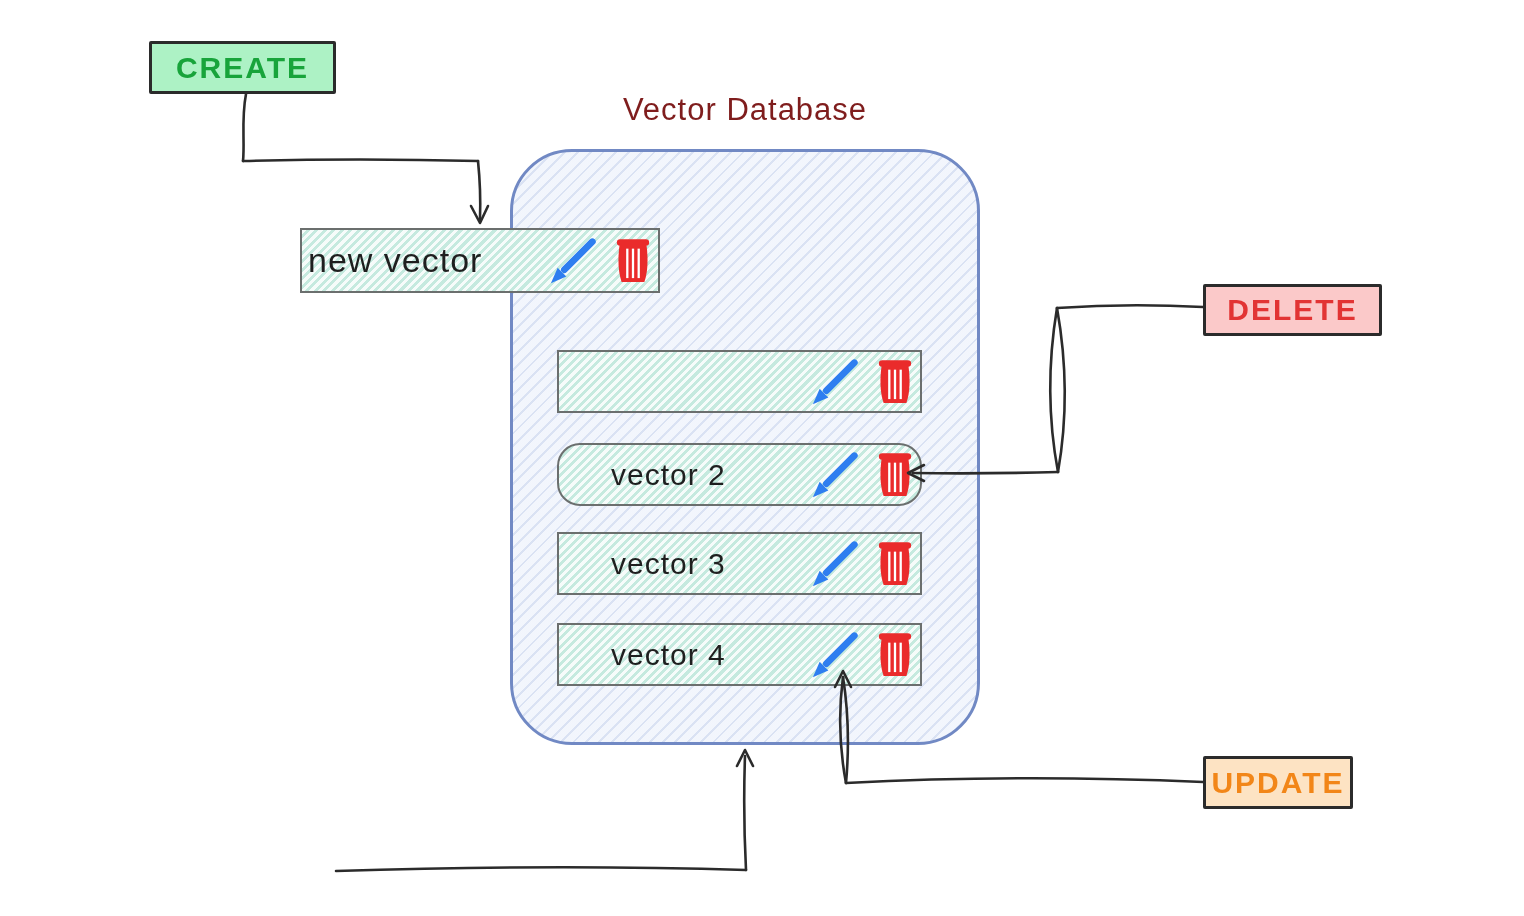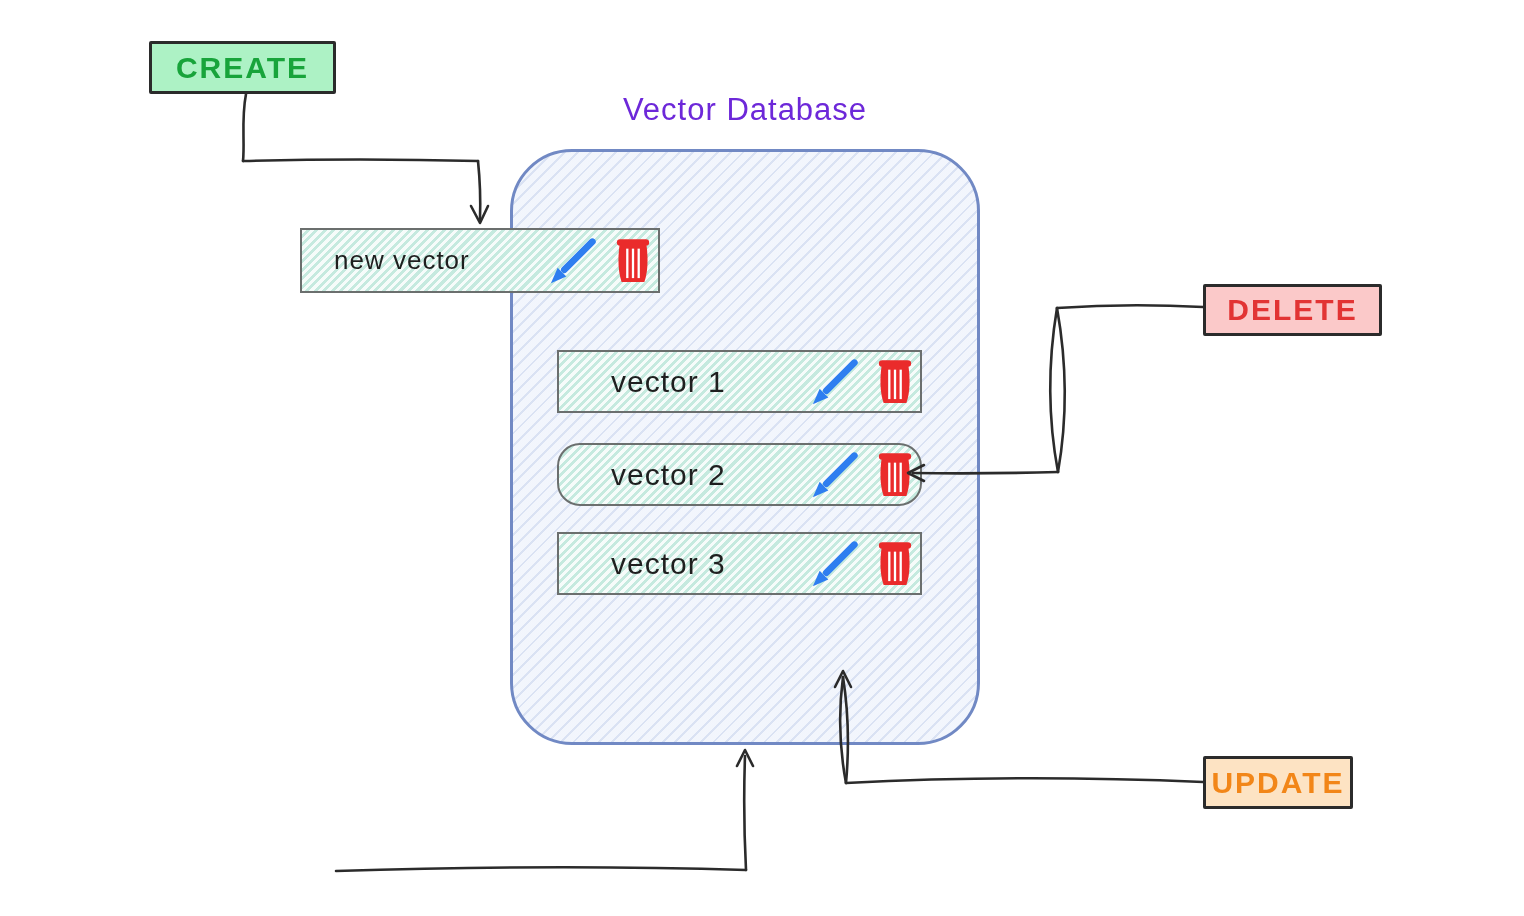--- a/index.html
+++ b/index.html
@@ -15,21 +15,21 @@
     box-sizing:border-box;
   }
   .op-create{left:149px;top:41px;width:187px;height:53px;background:#adf2c5;color:#18a43b;}
   .op-delete{left:1203px;top:284px;width:179px;height:52px;background:#fbc9c9;color:#e23434;}
   .op-update{left:1203px;top:756px;width:150px;height:53px;background:#fde3c3;color:#f28618;}
   .op-read  {left:148px;top:843px;width:188px;height:57px;background:#a3d3f8;color:#2b46dd;}
 
   
   .db-title{
     position:absolute;left:510px;top:92px;width:470px;
-    text-align:center;font-size:31px;color:#6d28d9;letter-spacing:1px;
+    text-align:center;font-size:31px;color:#7f1d1d;letter-spacing:1px;
   }
   .db-container{
     position:absolute;left:510px;top:149px;width:470px;height:596px;
     box-sizing:border-box;
     border:3px solid #7189c4;border-radius:62px;
     background:
       repeating-linear-gradient(135deg,
         rgba(173,191,229,0.45) 0px, rgba(173,191,229,0.45) 2px,
         rgba(240,244,252,0.85) 2px, rgba(240,244,252,0.85) 9px);
   }
@@ -44,21 +44,21 @@
         rgba(178,227,212,0.55) 3px, rgba(178,227,212,0.55) 6px),
       #ddf2ec;
     display:flex;align-items:center;
   }
   .row-new{left:300px;top:228px;width:360px;height:65px;z-index:5;}
   .row-1{left:557px;top:350px;width:365px;}
   .row-2{left:557px;top:443px;width:365px;border-radius:23px;}
   .row-3{left:557px;top:532px;width:365px;}
   .row-4{left:557px;top:623px;width:365px;}
   .vec-label{font-size:30px;color:#1f1f1f;letter-spacing:1px;white-space:nowrap;}
-  .row-new .vec-label{padding-left:32px;font-size:26px;}
+  .row-new .vec-label{padding-left:6px;font-size:34px;}
   .row-1 .vec-label,.row-2 .vec-label,.row-3 .vec-label,.row-4 .vec-label{padding-left:52px;}
 
   .row-icons{position:absolute;right:6px;top:0;height:100%;display:flex;align-items:center;gap:10px;}
   .icon-pencil{width:58px;height:54px;}
   .icon-trash{width:38px;height:52px;}
 
   
   #arrows{position:absolute;left:0;top:0;width:1524px;height:916px;pointer-events:none;z-index:8;}
   #arrows path{fill:none;stroke:#2b2b2b;stroke-width:2.6;stroke-linecap:round;stroke-linejoin:round;}
 </style>
@@ -91,21 +91,20 @@
         <rect x="3" y="4" width="34" height="7" rx="3.5" fill="#ea2b2b"></rect>
         <path d="M6,9 C4,22 4,38 8,49 L32,49 C36,38 36,22 34,9 Z" fill="#ea2b2b"></path>
         <line x1="14" y1="14" x2="14" y2="45" stroke="#ffffff" stroke-width="2.4"></line>
         <line x1="20" y1="14" x2="20" y2="45" stroke="#ffffff" stroke-width="2.4"></line>
         <line x1="26" y1="14" x2="26" y2="45" stroke="#ffffff" stroke-width="2.4"></line>
       </svg>
     </span>
   </div>
 
   <div class="vec-row row-1">
-    <span class="vec-label">vector 1</span>
     <span class="row-icons">
       <svg class="icon-pencil" viewBox="0 0 60 56">
         <line x1="19" y1="37" x2="48" y2="8" stroke="#2e7ef0" stroke-width="7" stroke-linecap="round"></line>
         <polygon points="5,51 21,44 12,35" fill="#2e7ef0"></polygon>
       </svg>
       <svg class="icon-trash" viewBox="0 0 40 54">
         <rect x="3" y="4" width="34" height="7" rx="3.5" fill="#ea2b2b"></rect>
         <path d="M6,9 C4,22 4,38 8,49 L32,49 C36,38 36,22 34,9 Z" fill="#ea2b2b"></path>
         <line x1="14" y1="14" x2="14" y2="45" stroke="#ffffff" stroke-width="2.4"></line>
         <line x1="20" y1="14" x2="20" y2="45" stroke="#ffffff" stroke-width="2.4"></line>
@@ -141,20 +140,36 @@
       <svg class="icon-trash" viewBox="0 0 40 54">
         <rect x="3" y="4" width="34" height="7" rx="3.5" fill="#ea2b2b"></rect>
         <path d="M6,9 C4,22 4,38 8,49 L32,49 C36,38 36,22 34,9 Z" fill="#ea2b2b"></path>
         <line x1="14" y1="14" x2="14" y2="45" stroke="#ffffff" stroke-width="2.4"></line>
         <line x1="20" y1="14" x2="20" y2="45" stroke="#ffffff" stroke-width="2.4"></line>
         <line x1="26" y1="14" x2="26" y2="45" stroke="#ffffff" stroke-width="2.4"></line>
       </svg>
     </span>
   </div>
 
+  <div class="vec-row row-4">
+    <span class="vec-label">vector 4</span>
+    <span class="row-icons">
+      <svg class="icon-pencil" viewBox="0 0 60 56">
+        <line x1="19" y1="37" x2="48" y2="8" stroke="#2e7ef0" stroke-width="7" stroke-linecap="round"></line>
+        <polygon points="5,51 21,44 12,35" fill="#2e7ef0"></polygon>
+      </svg>
+      <svg class="icon-trash" viewBox="0 0 40 54">
+        <rect x="3" y="4" width="34" height="7" rx="3.5" fill="#ea2b2b"></rect>
+        <path d="M6,9 C4,22 4,38 8,49 L32,49 C36,38 36,22 34,9 Z" fill="#ea2b2b"></path>
+        <line x1="14" y1="14" x2="14" y2="45" stroke="#ffffff" stroke-width="2.4"></line>
+        <line x1="20" y1="14" x2="20" y2="45" stroke="#ffffff" stroke-width="2.4"></line>
+        <line x1="26" y1="14" x2="26" y2="45" stroke="#ffffff" stroke-width="2.4"></line>
+      </svg>
+    </span>
+  </div>
 
   <svg id="arrows" viewBox="0 0 1524 916">
 
     <g>
       <path d="M246,94 C241,120 245,142 243,161"></path>
       <path d="M243,161 Q360,158 478,161"></path>
       <path d="M478,161 Q481,190 480,219"></path>
       <path d="M471,206 L480,223 L488,206"></path>
     </g>
 

